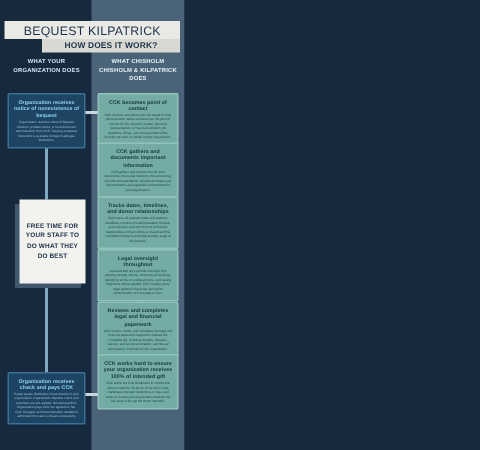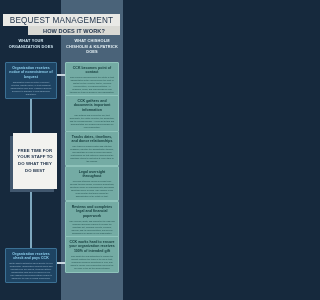--- a/index.html
+++ b/index.html
@@ -133,21 +133,21 @@
 </style>
 </head>
 <body>
 
 <div id="infographic">
 
   <div class="band-left"></div>
   <div class="band-right"></div>
 
   <div class="title-bar">
-    <span class="t">BEQUEST MANAGEMENT</span>
+    <span class="t">BEQUEST KILPATRICK</span>
   </div>
   <div class="subtitle-bar">
     <span class="t">HOW DOES IT WORK?</span>
   </div>
 
   <div class="col-head left">WHAT YOUR ORGANIZATION DOES</div>
   <div class="col-head right">WHAT CHISHOLM CHISHOLM &amp; KILPATRICK DOES</div>
 
   <div class="vconn r" style="left:91px; top:88px;  height:7px;"></div>
   <div class="vconn r" style="left:91px; top:124px; height:7px;"></div>

